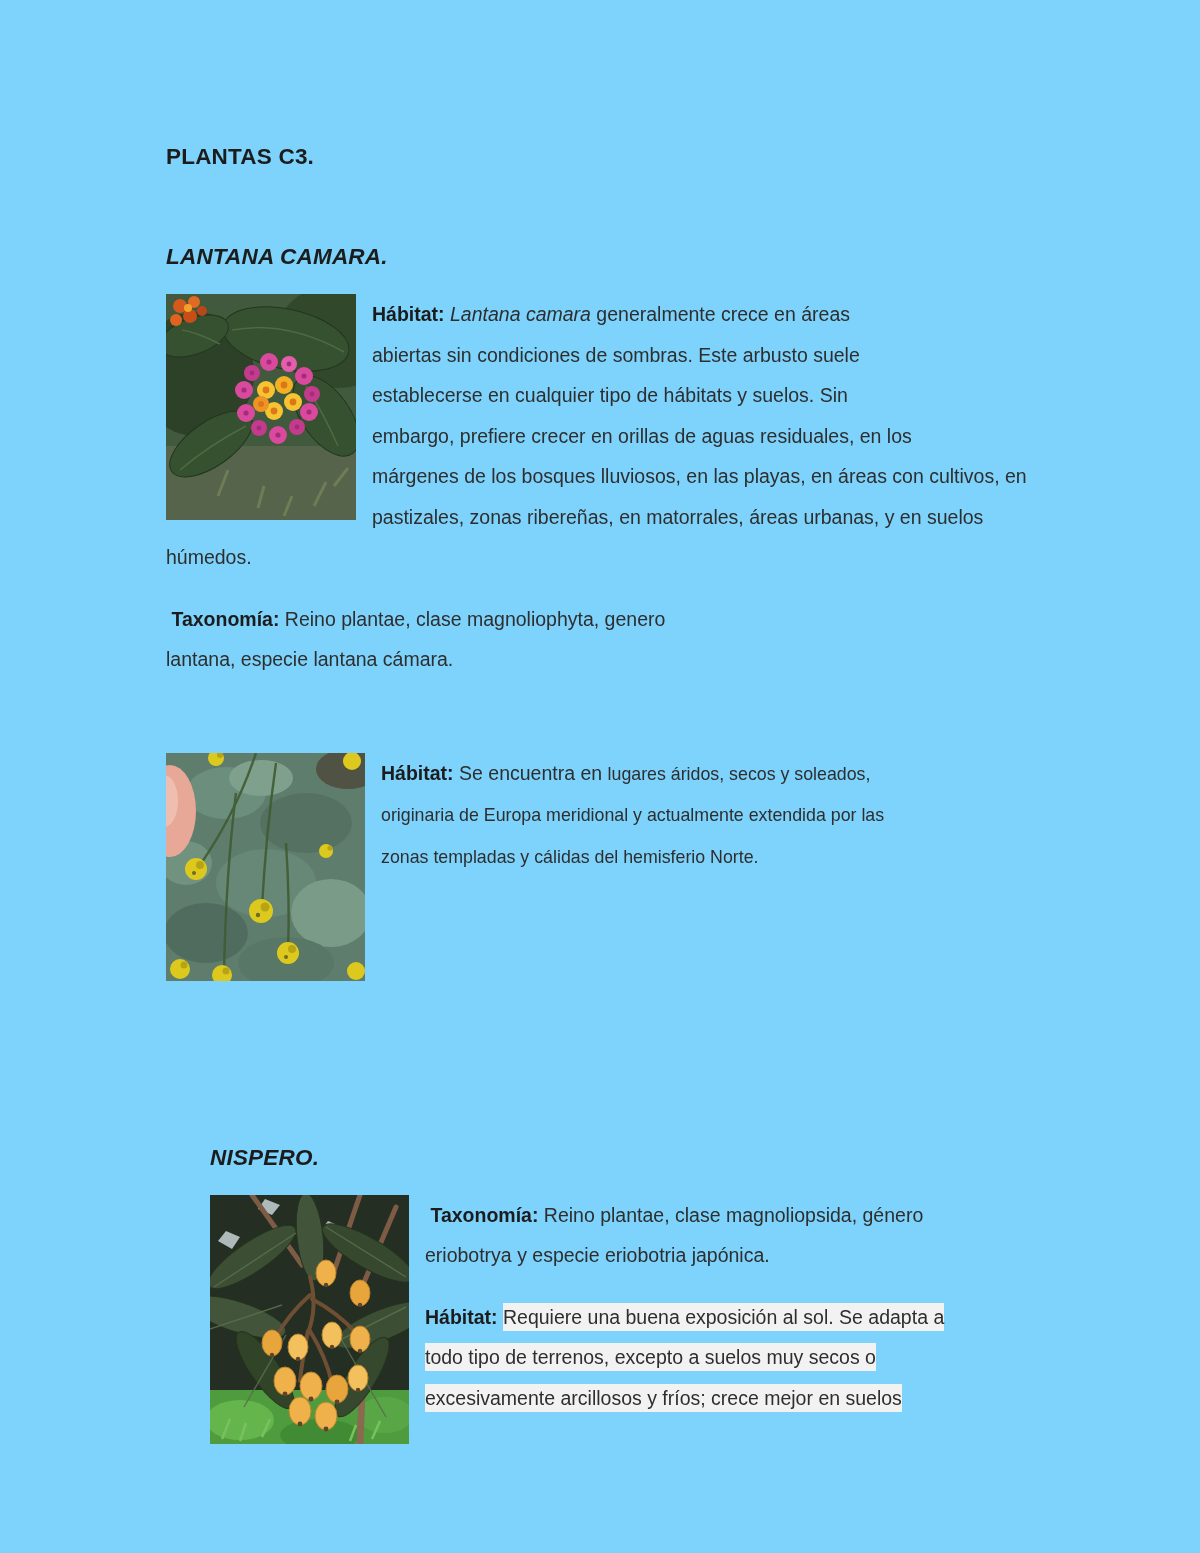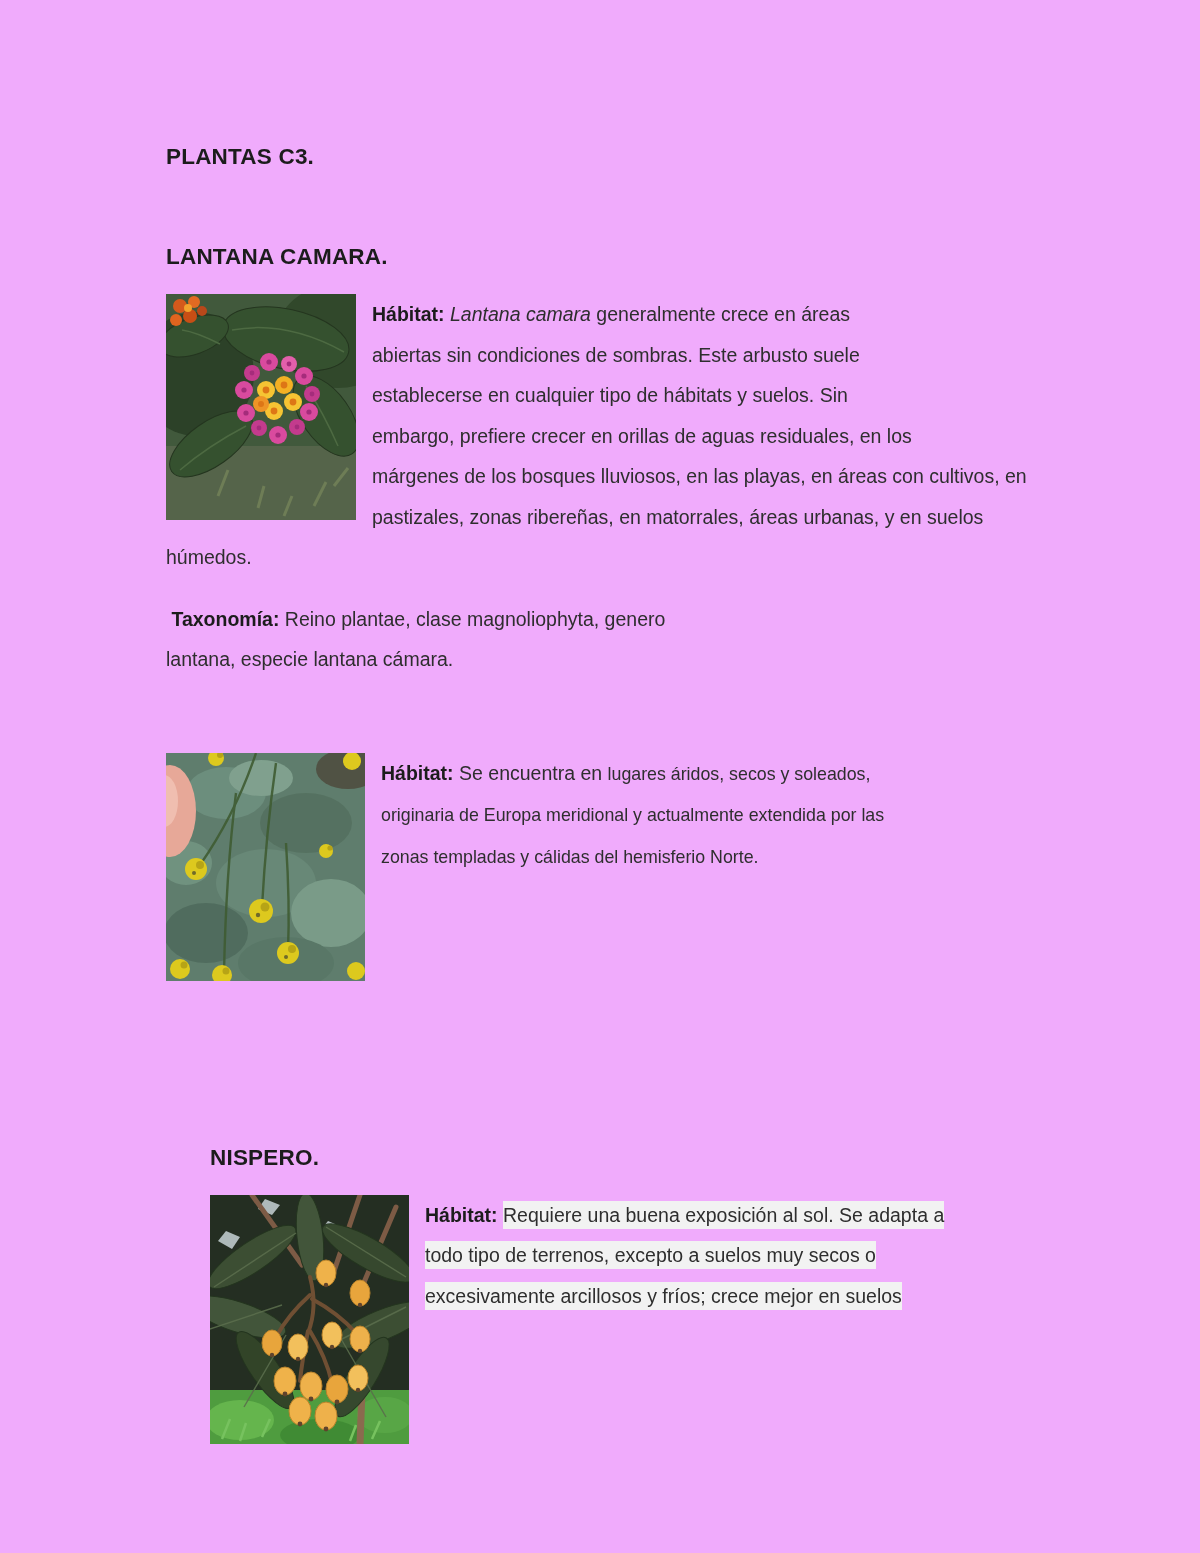--- a/index.html
+++ b/index.html
@@ -1,35 +1,35 @@
 <!DOCTYPE html>
 <html><head>
 <meta charset="utf-8">
 <style>
   html,body{margin:0;padding:0;background:#ffffff;}
   .doc-page{
     position:relative;
     width:1200px;height:1553px;
     margin:0 auto;
-    background:#f0abfc;
+    background:#7dd3fc;
     box-sizing:border-box;
     padding:143px 170px 0 166px;
     font-family:"Liberation Sans","DejaVu Sans",sans-serif;
     color:#262626;
     overflow:hidden;
   }
   .doc-title{
     font-size:22.5px;line-height:27px;font-weight:bold;
     margin:0 0 73px 0;color:#1c1c1c;letter-spacing:.2px;
   }
   .plant-section{display:flow-root;}
   .section-lantana{margin:0 0 73px 0;}
   .section-nispero{margin:157px 0 0 0;padding-left:44px;}
   .plant-heading{
-    font-size:22.5px;line-height:27px;font-weight:bold;
+    font-size:22.5px;line-height:27px;font-weight:bold;font-style:italic;
     margin:0 0 24px 0;color:#1c1c1c;letter-spacing:.2px;
   }
   .photo{float:left;display:block;margin:0 16px 6px 0;}
   .para{
     margin:0 0 21px 0;
     font-size:19.5px;line-height:40.5px;
     white-space:pre-wrap;
     color:#2e2e2e;
   }
   .para:last-child{margin-bottom:0;}
@@ -266,19 +266,21 @@
             <circle cx="75" cy="199" r="2.4"></circle>
             <circle cx="101" cy="204" r="2.4"></circle>
             <circle cx="127" cy="207" r="2.4"></circle>
             <circle cx="148" cy="195" r="2.2"></circle>
             <circle cx="90" cy="229" r="2.4"></circle>
             <circle cx="116" cy="234" r="2.4"></circle>
         </g>
       </g>
     </svg>
 
+    <p class="para"><span class="bold-label"> Taxonomía:</span><span> Reino plantae, clase magnoliopsida, género
+eriobotrya y especie eriobotria japónica.</span></p>
 
     <p class="para"><span class="bold-label">Hábitat: </span><span class="highlight">Requiere una buena exposición al sol. Se adapta a
 todo tipo de terrenos, excepto a suelos muy secos o
 excesivamente arcillosos y fríos; crece mejor en suelos</span></p>
   </section>
 
 </div>
 
 </body></html>

